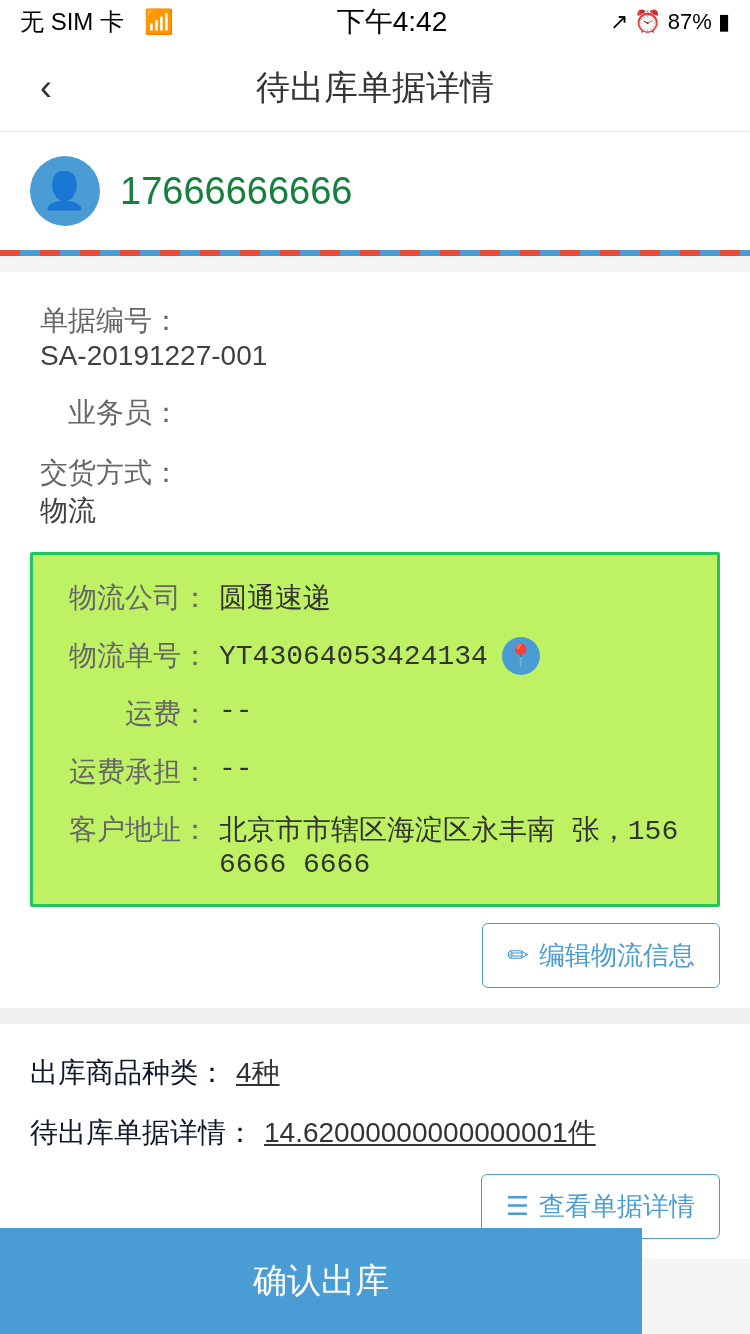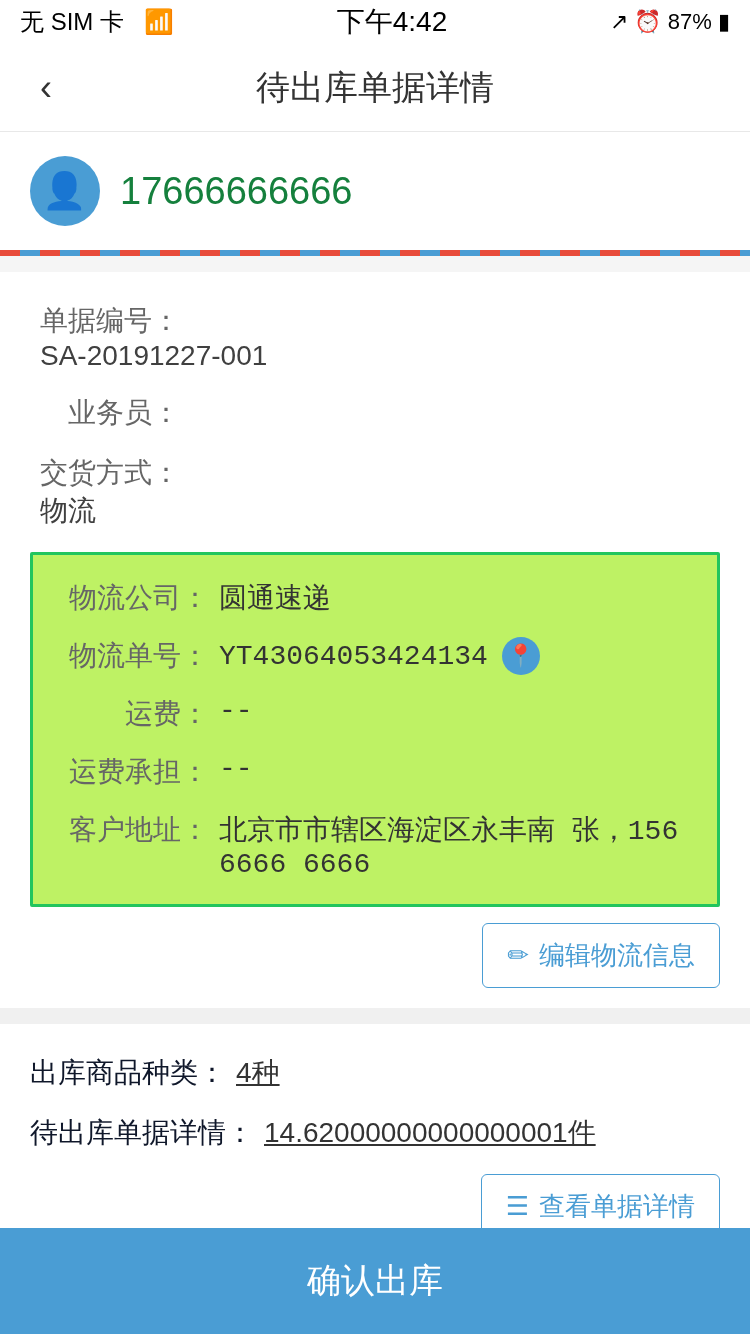--- a/index.html
+++ b/index.html
@@ -211,21 +211,21 @@
       display: flex;
       justify-content: flex-end;
       margin-top: 14px;
     }
 
     
     .bottom-area {
       position: fixed;
       bottom: 0;
       left: 0;
-      width: 750px;
+      width: 642px;
       background: #fff;
     }
     .confirm-btn {
       background: #4a9dd4;
       color: #fff;
       font-size: 34px;
       text-align: center;
       padding: 30px 0;
       cursor: pointer;
       width: 100%;

